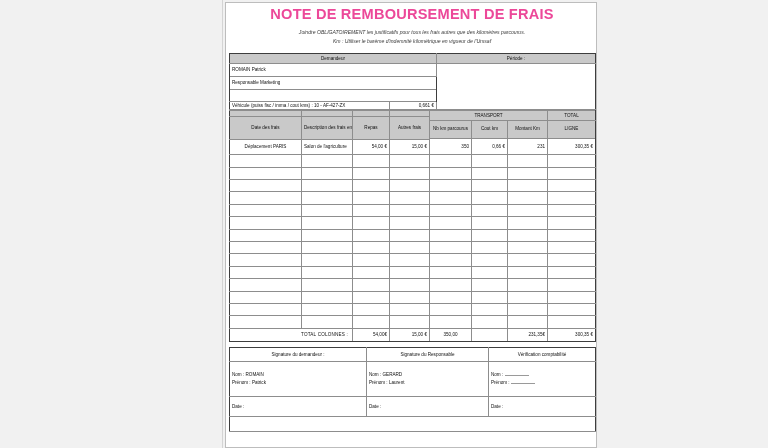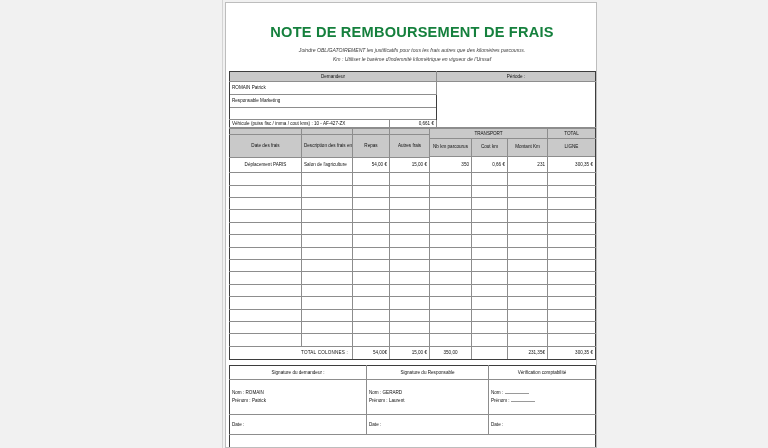--- a/index.html
+++ b/index.html
@@ -46,22 +46,22 @@
     left: 3px;
     top: 3px;
     width: 366px;
     box-sizing: border-box;
   }
   .title {
     text-align: center;
     font-size: 14.6px;
     font-weight: bold;
     letter-spacing: 0.2px;
-    color: #15803d;
-    margin: 18px 0 6px 0;
+    color: #ec4899;
+    margin: 0 0 6px 0;
     font-family: "Liberation Sans", sans-serif;
   }
   .subtitle {
     text-align: center;
     font-style: italic;
     font-size: 5.1px;
     line-height: 1.75;
     color: #3a3a3a;
     margin: 0 0 7px 0;
     font-family: "Liberation Sans", sans-serif;

